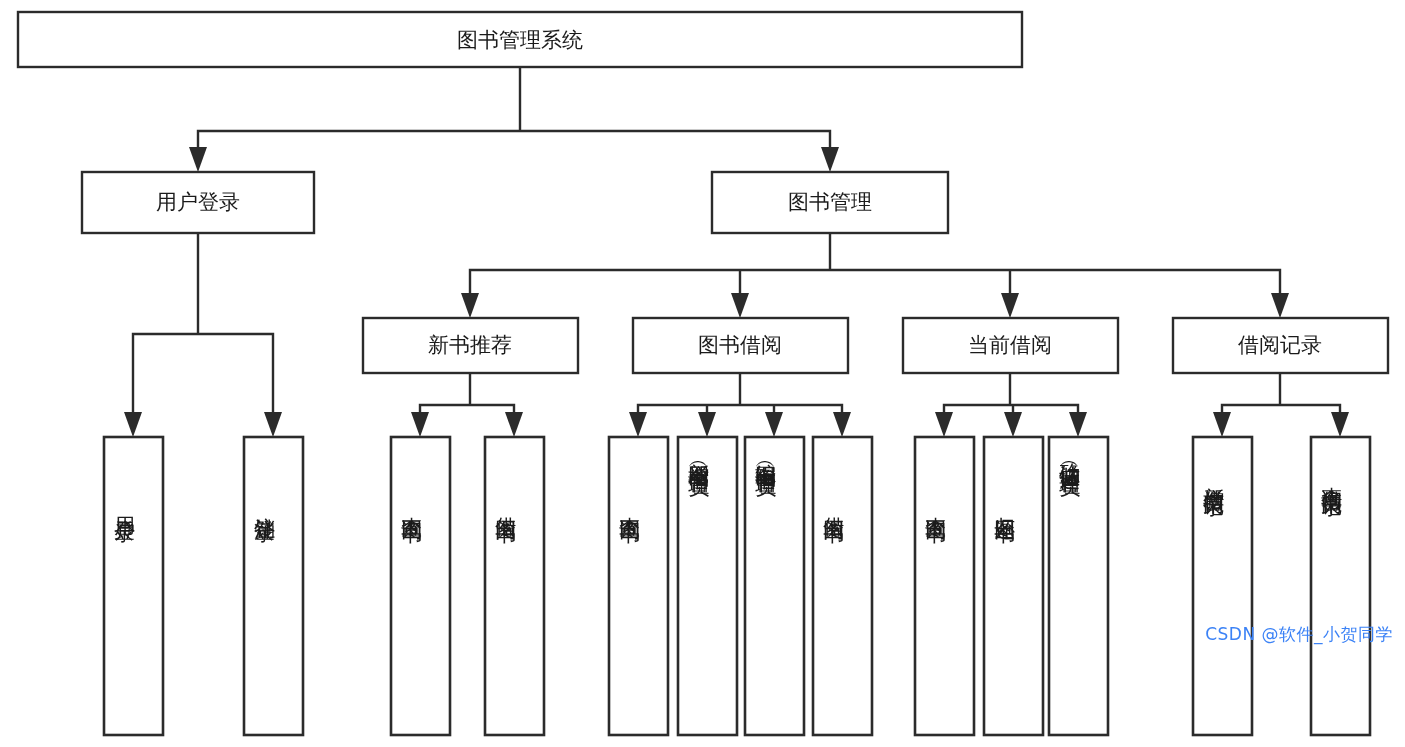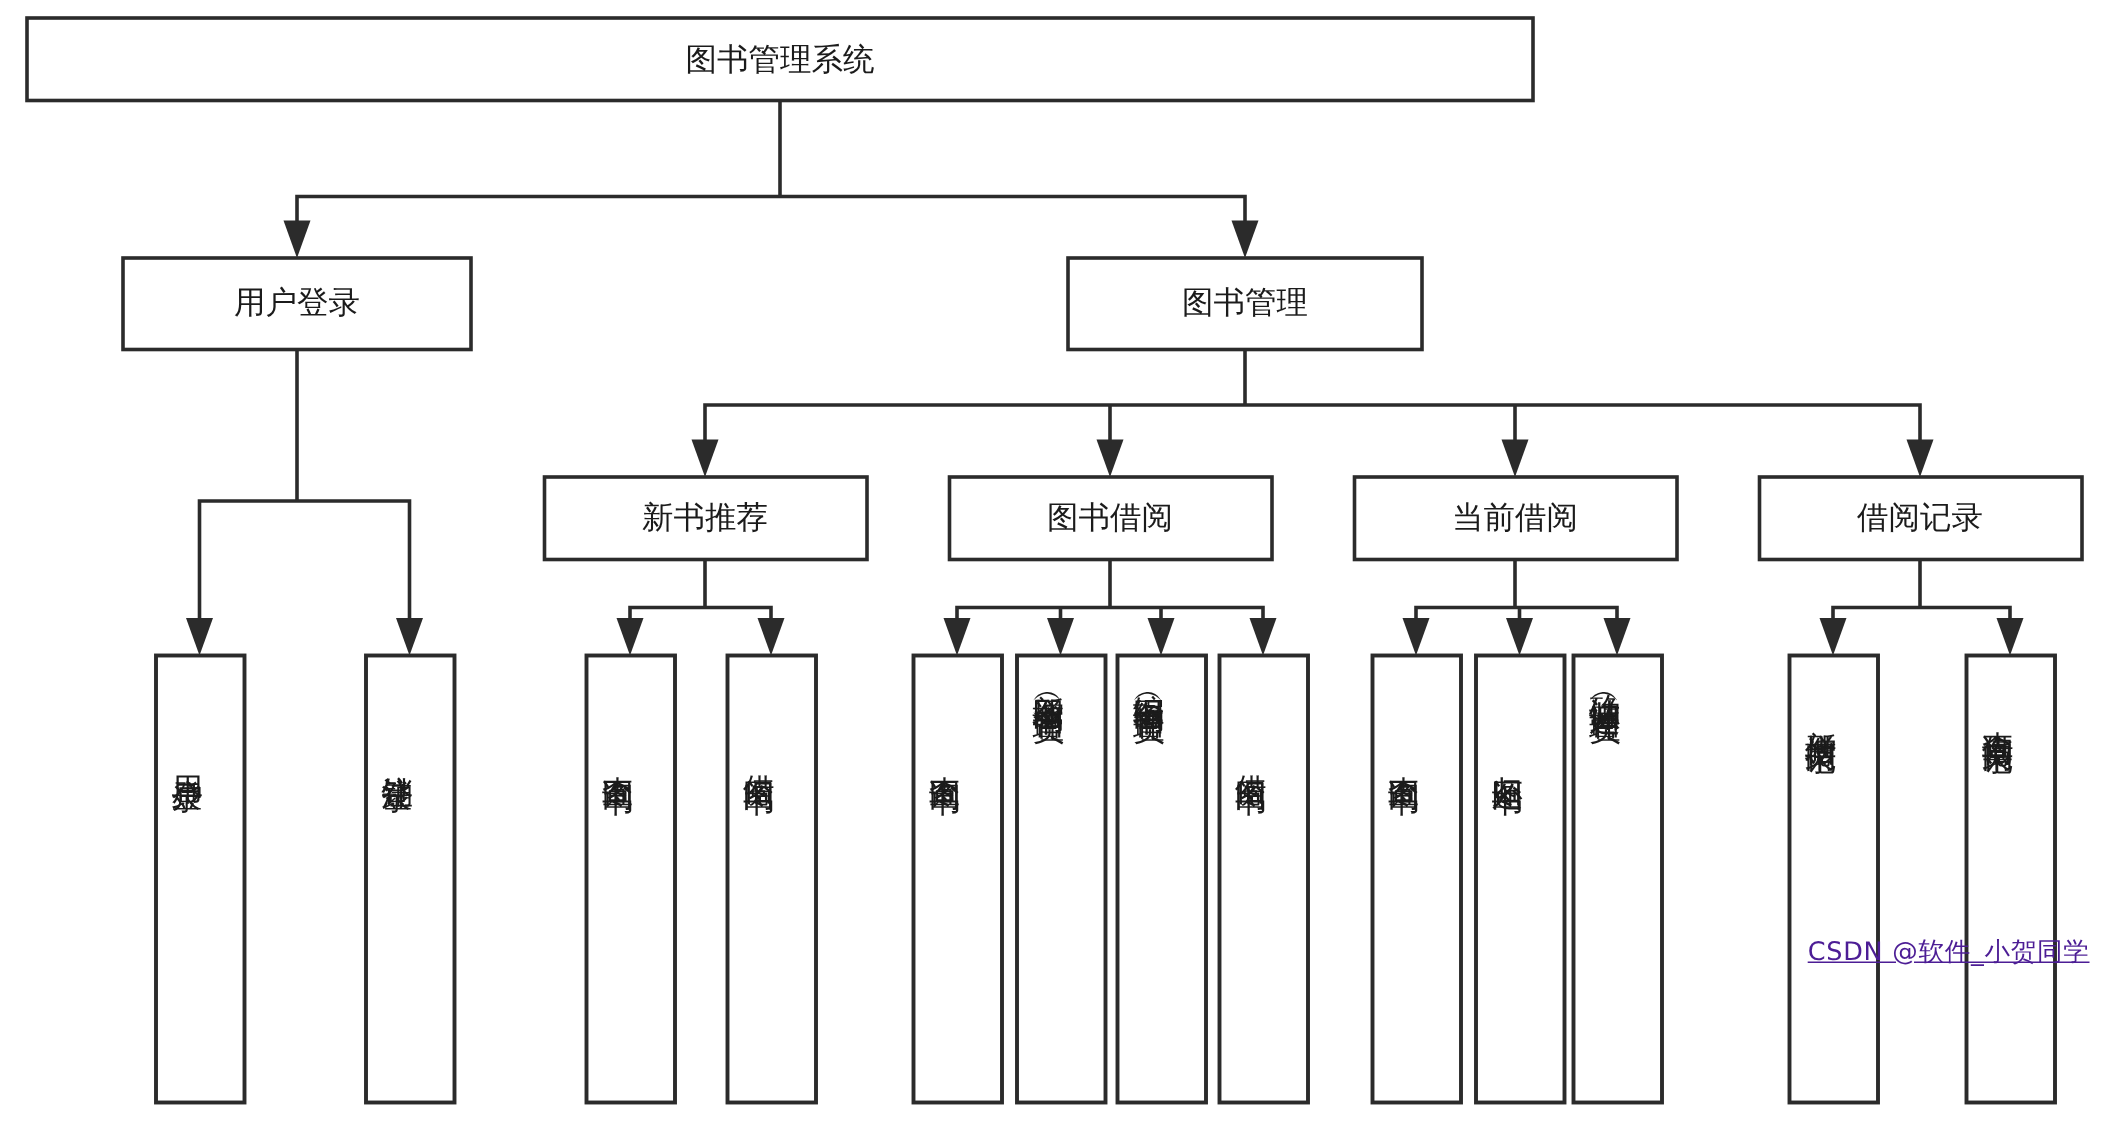--- a/index.html
+++ b/index.html
@@ -57,24 +57,23 @@
     letter-spacing: 2px;
     text-anchor: start;
     dominant-baseline: hanging;
   }
   .watermark {
     position: absolute;
     right: 12px;
     bottom: 6px;
     font-family: "DejaVu Sans", "Liberation Sans", sans-serif;
     font-size: 17px;
-    color: #4c1d95;
+    color: #3b82f6;
     white-space: nowrap;
     letter-spacing: 0.5px;
-    text-decoration: underline;
   }
 </style>
 </head>
 <body>
 
 <div id="diagram-root">
 
   <svg class="canvas" viewBox="0 0 1405 747" xmlns="http://www.w3.org/2000/svg">
 
     <g>

